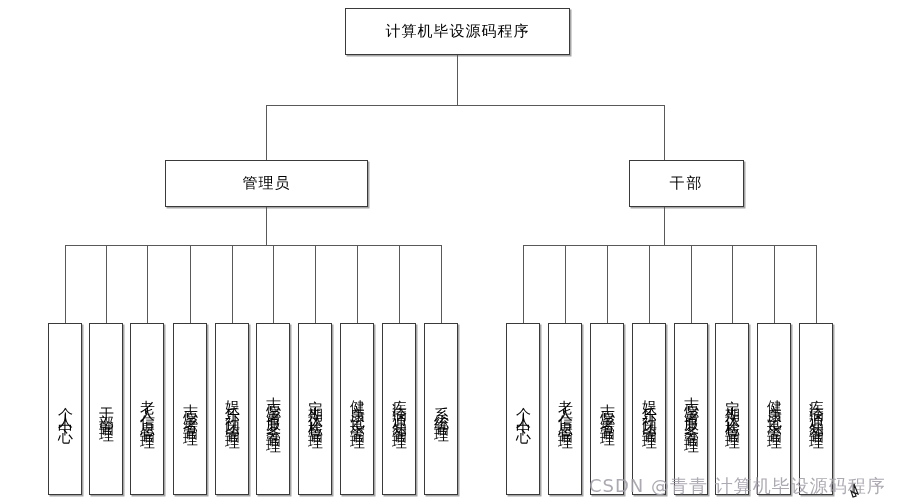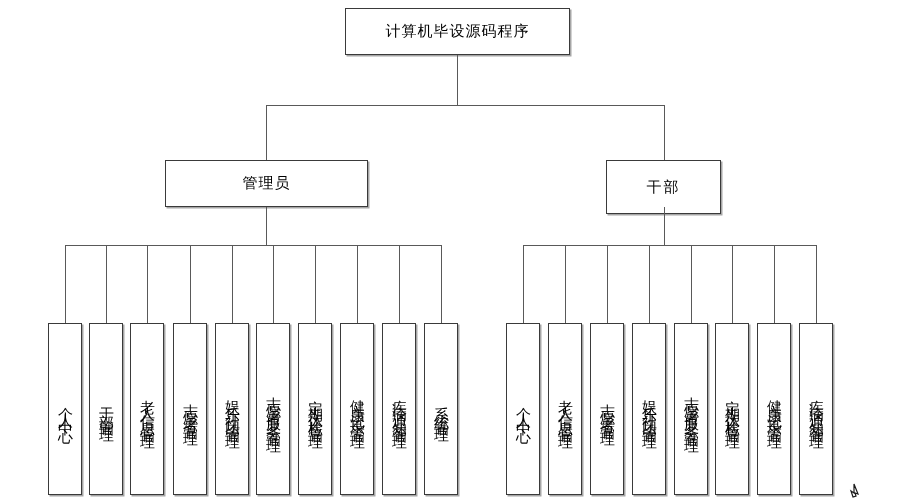--- a/index.html
+++ b/index.html
@@ -14,21 +14,21 @@
     position:absolute;
     background:#fff;
     border:1.5px solid #3a3a3a;
     box-shadow:1.5px 1.5px 0 #a6a6a6;
     display:flex;align-items:center;justify-content:center;
     box-sizing:border-box;
     color:#000;
   }
   .node-root{left:345px;top:8px;width:225px;height:47px;font-size:15px;letter-spacing:1px;}
   .node-admin{left:165px;top:160px;width:203px;height:47px;font-size:15px;letter-spacing:1px;}
-  .node-cadre{left:606px;top:160px;width:115px;height:54px;font-size:15px;letter-spacing:2px;}
+  .node-cadre{left:629px;top:160px;width:115px;height:47px;font-size:15px;letter-spacing:2px;}
   .leaf{
     position:absolute;
     top:323px;width:34px;height:172px;
     background:#fff;
     border:1.5px solid #3a3a3a;
     box-shadow:1.5px 1.5px 0 #a6a6a6;
     display:flex;align-items:center;justify-content:center;
     box-sizing:border-box;
   }
   .leaf span{
@@ -149,19 +149,20 @@
   <div class="leaf" style="left:715px;">
       <span>定期体检管理</span>
     </div>
   <div class="leaf" style="left:757px;">
       <span>健康记录管理</span>
     </div>
   <div class="leaf" style="left:799px;">
       <span>疾病通知管理</span>
     </div>
 
+  <div class="watermark">CSDN @青青 计算机毕设源码程序</div>
   <div class="cursor">
     <svg width="12" height="16" viewBox="0 0 12 16">
       <path d="M5 1 L5 10 L2 8 L4 14 L7 13 L6 10 L9 11 Z" fill="#ffffff" stroke="#1a1a1a" stroke-width="1.2"></path>
     </svg>
   </div>
 
 </div>
 
 </body></html>

